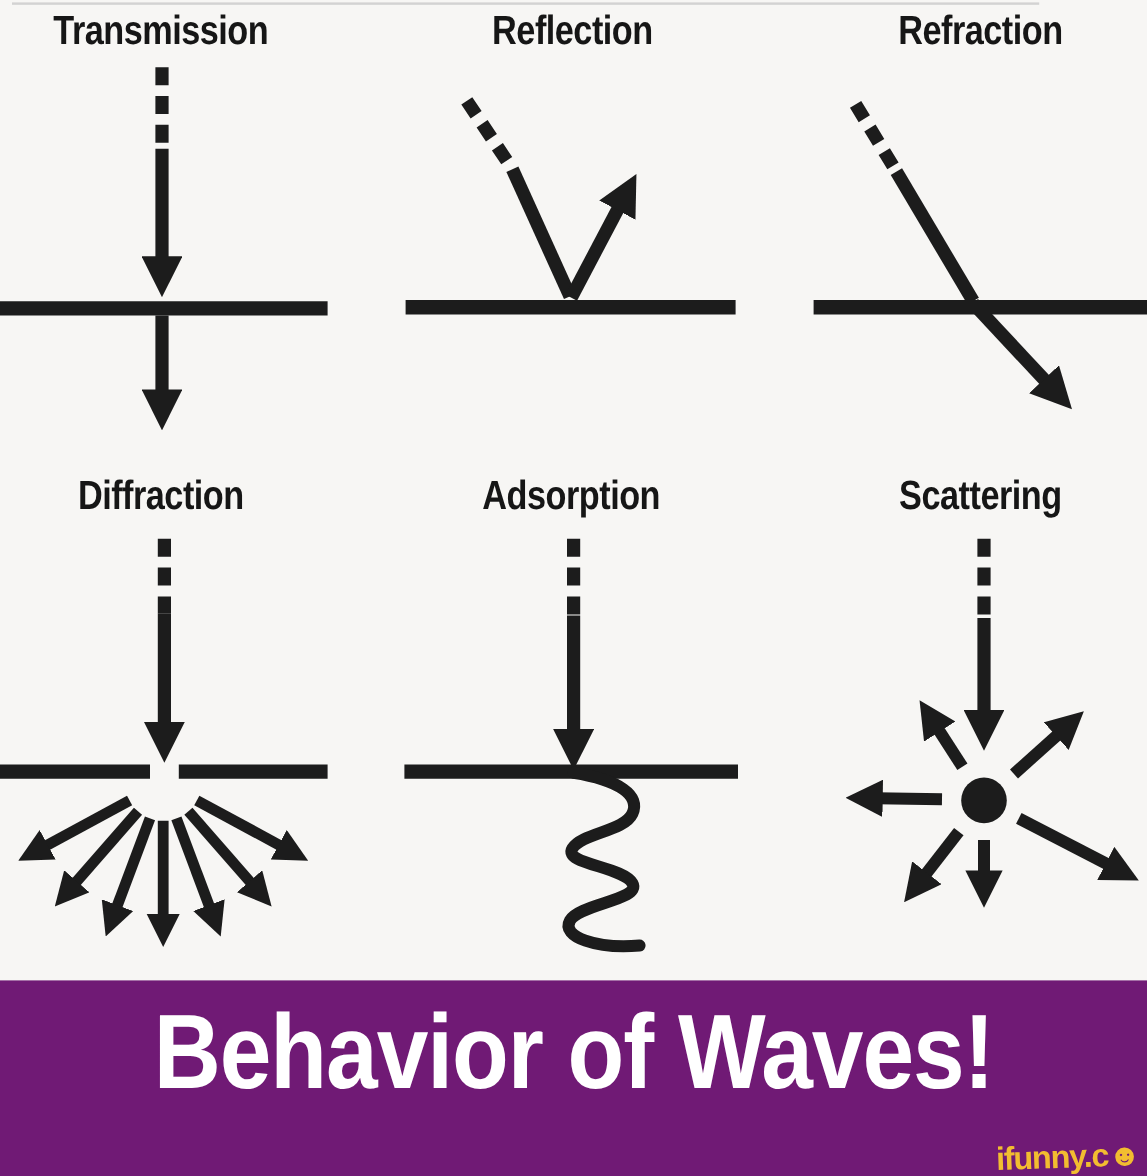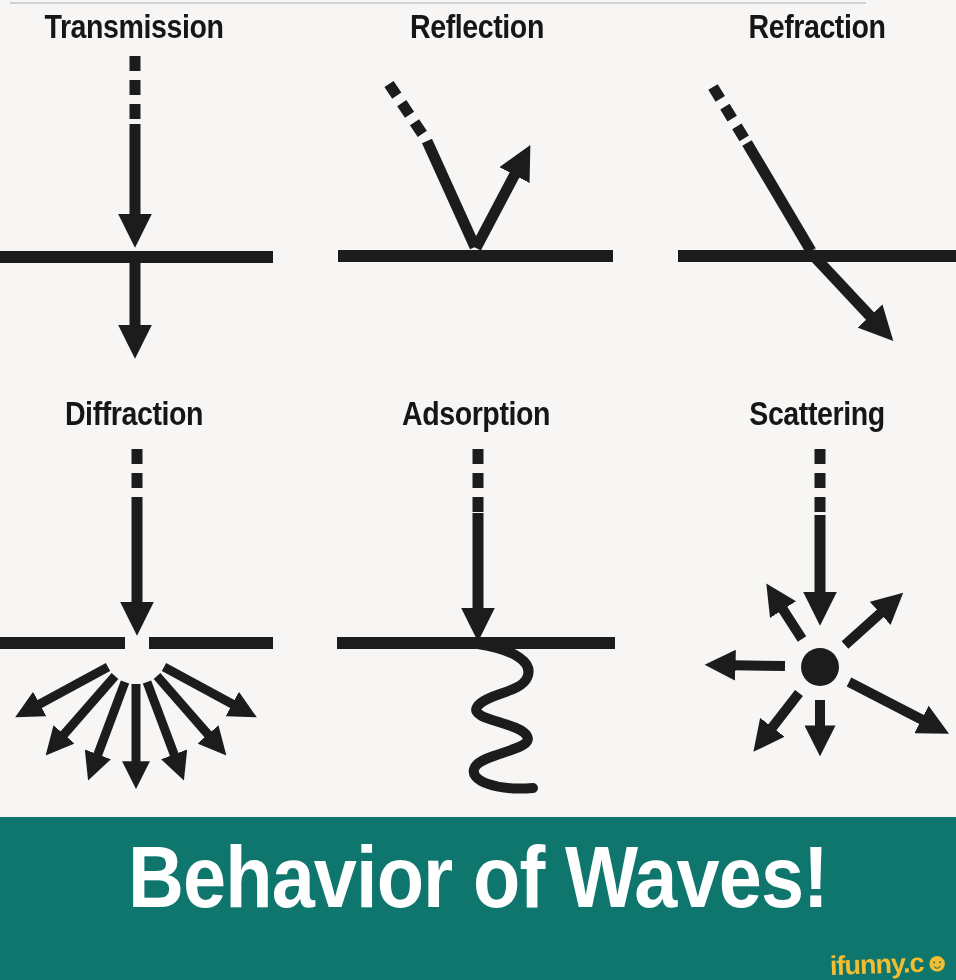--- a/index.html
+++ b/index.html
@@ -20,21 +20,21 @@
     font-weight:bold;font-size:34px;line-height:1.1;color:#161616;
     transform:scaleX(0.84);letter-spacing:-0.5px;white-space:nowrap;
   }
   .watermark{
     position:absolute;top:781px;right:13px;
     font-weight:bold;font-size:23px;letter-spacing:-0.3px;color:#252525;
     text-shadow:0 0 5px rgba(255,255,255,.95),0 0 2px rgba(255,255,255,.9);
   }
   .caption-bar{
     position:absolute;top:817px;left:0;width:956px;height:163px;
-    background:#0f766e;
+    background:#701a75;
   }
   .caption{
     position:absolute;top:14px;left:0;width:100%;text-align:center;
     color:#ffffff;font-weight:bold;font-size:88px;line-height:1.05;
     transform:scaleX(0.88);letter-spacing:-1px;white-space:nowrap;
   }
   .ifunny-logo{
     position:absolute;right:5px;bottom:0px;
     color:#f2bd30;font-weight:bold;font-size:27px;letter-spacing:-1px;
     transform:rotate(-2deg);white-space:nowrap;

